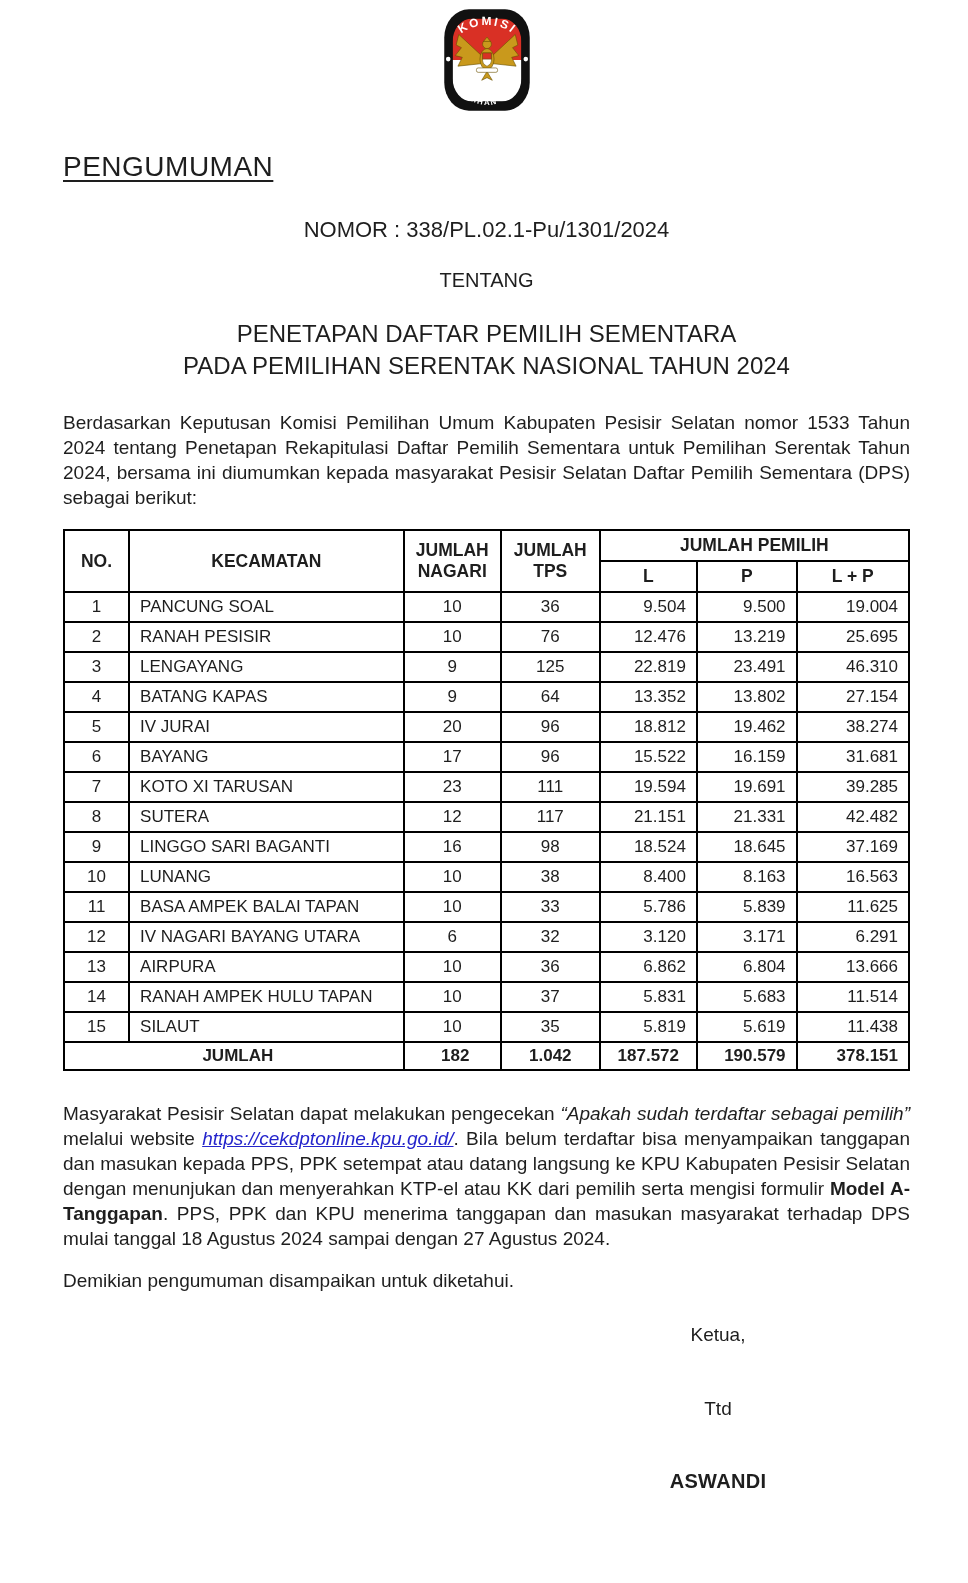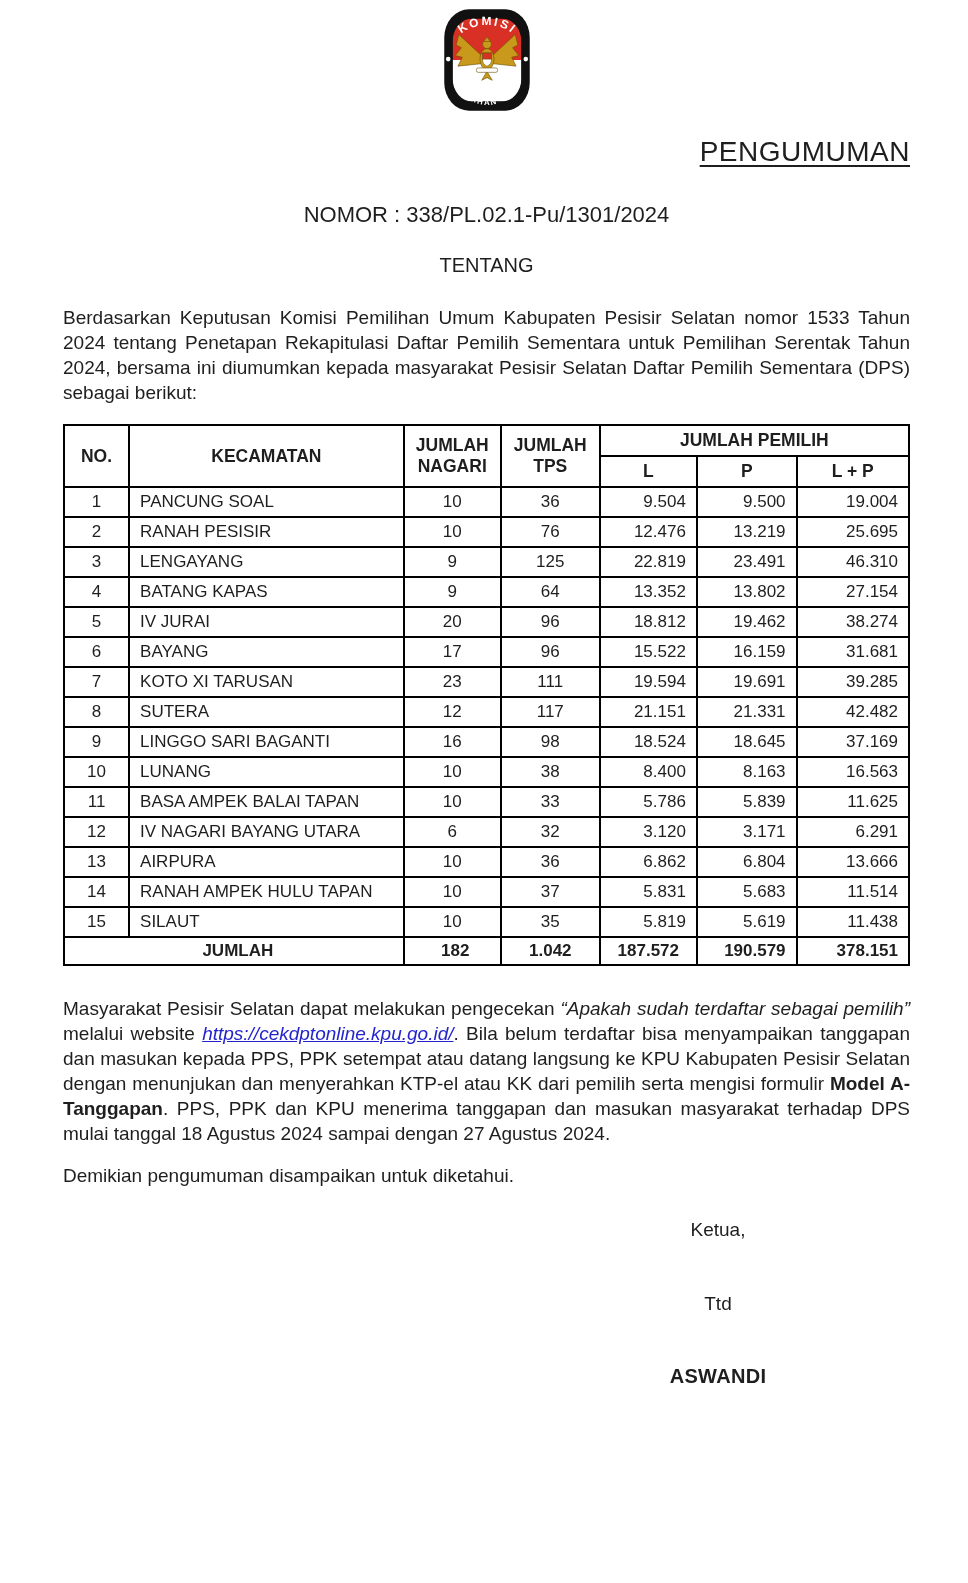--- a/index.html
+++ b/index.html
@@ -18,26 +18,26 @@
   .logo-wrap{text-align:center;margin:0 auto;height:104px;}
   .org{
     text-align:center;
     font-weight:bold;
     font-size:23px;
     line-height:29px;
     margin-top:4px;
     letter-spacing:0.2px;
   }
   .doc-title{
-    text-align:right;
+    text-align:left;
     font-size:28px;
     letter-spacing:0.5px;
     text-decoration:underline;
     text-underline-offset:4px;
-    margin-top:24px;
+    margin-top:39px;
   }
   .doc-number{
     text-align:center;
     font-size:22px;
     margin-top:34px;
   }
   .doc-about{
     text-align:center;
     font-size:20px;
     margin-top:26px;
@@ -146,20 +146,24 @@
       <text font-family="Liberation Sans, sans-serif" font-size="9" font-weight="bold" fill="#ffffff" letter-spacing="1.6">
         <textPath href="#botArc" startOffset="50%" text-anchor="middle">PEMILIHAN UMUM</textPath>
       </text>
     </svg>
   </div>
 
 
   <div class="doc-title">PENGUMUMAN</div>
   <div class="doc-number">NOMOR : 338/PL.02.1-Pu/1301/2024</div>
   <div class="doc-about">TENTANG</div>
+  <div class="doc-subject">
+    <div>PENETAPAN DAFTAR PEMILIH SEMENTARA</div>
+    <div>PADA PEMILIHAN SERENTAK NASIONAL TAHUN 2024</div>
+  </div>
 
   <p class="para" style="margin-top:28px">Berdasarkan Keputusan Komisi Pemilihan Umum Kabupaten Pesisir Selatan nomor 1533 Tahun 2024 tentang Penetapan Rekapitulasi Daftar Pemilih Sementara untuk Pemilihan Serentak Tahun 2024, bersama ini diumumkan kepada masyarakat Pesisir Selatan Daftar Pemilih Sementara (DPS) sebagai berikut:</p>
 
   <table class="dps">
     <colgroup>
       <col style="width:7.7%">
         <col style="width:32.5%">
         <col style="width:11.5%">
         <col style="width:11.7%">
       <col style="width:11.5%">

